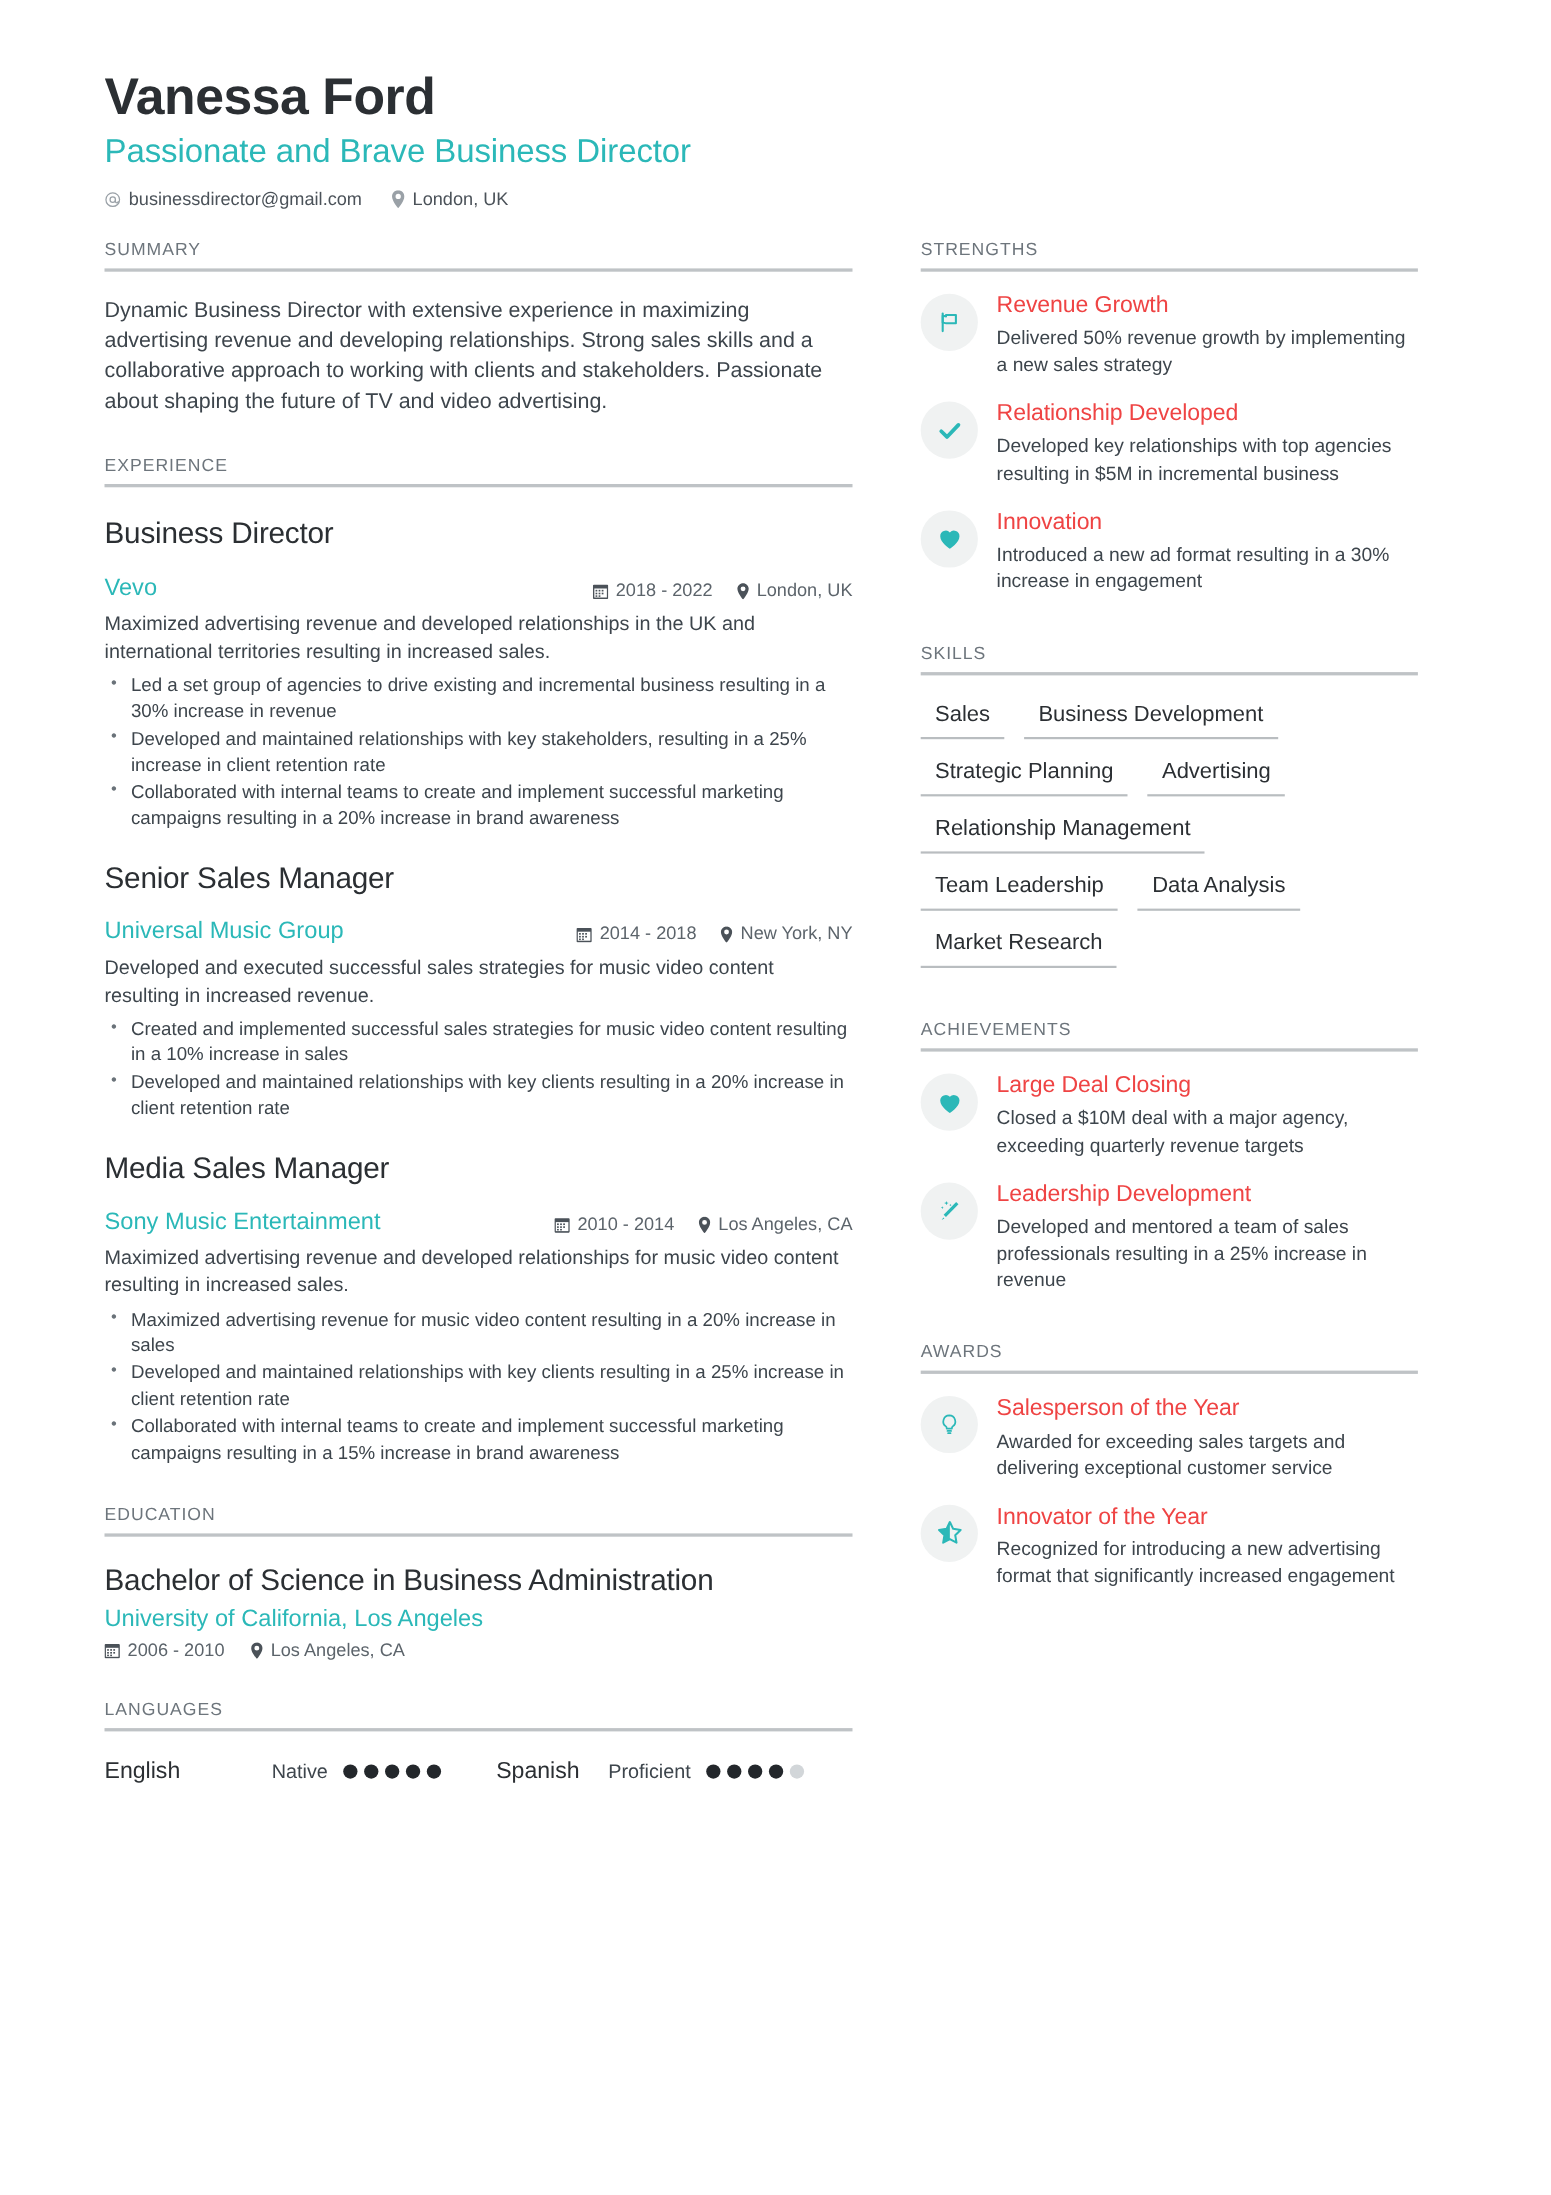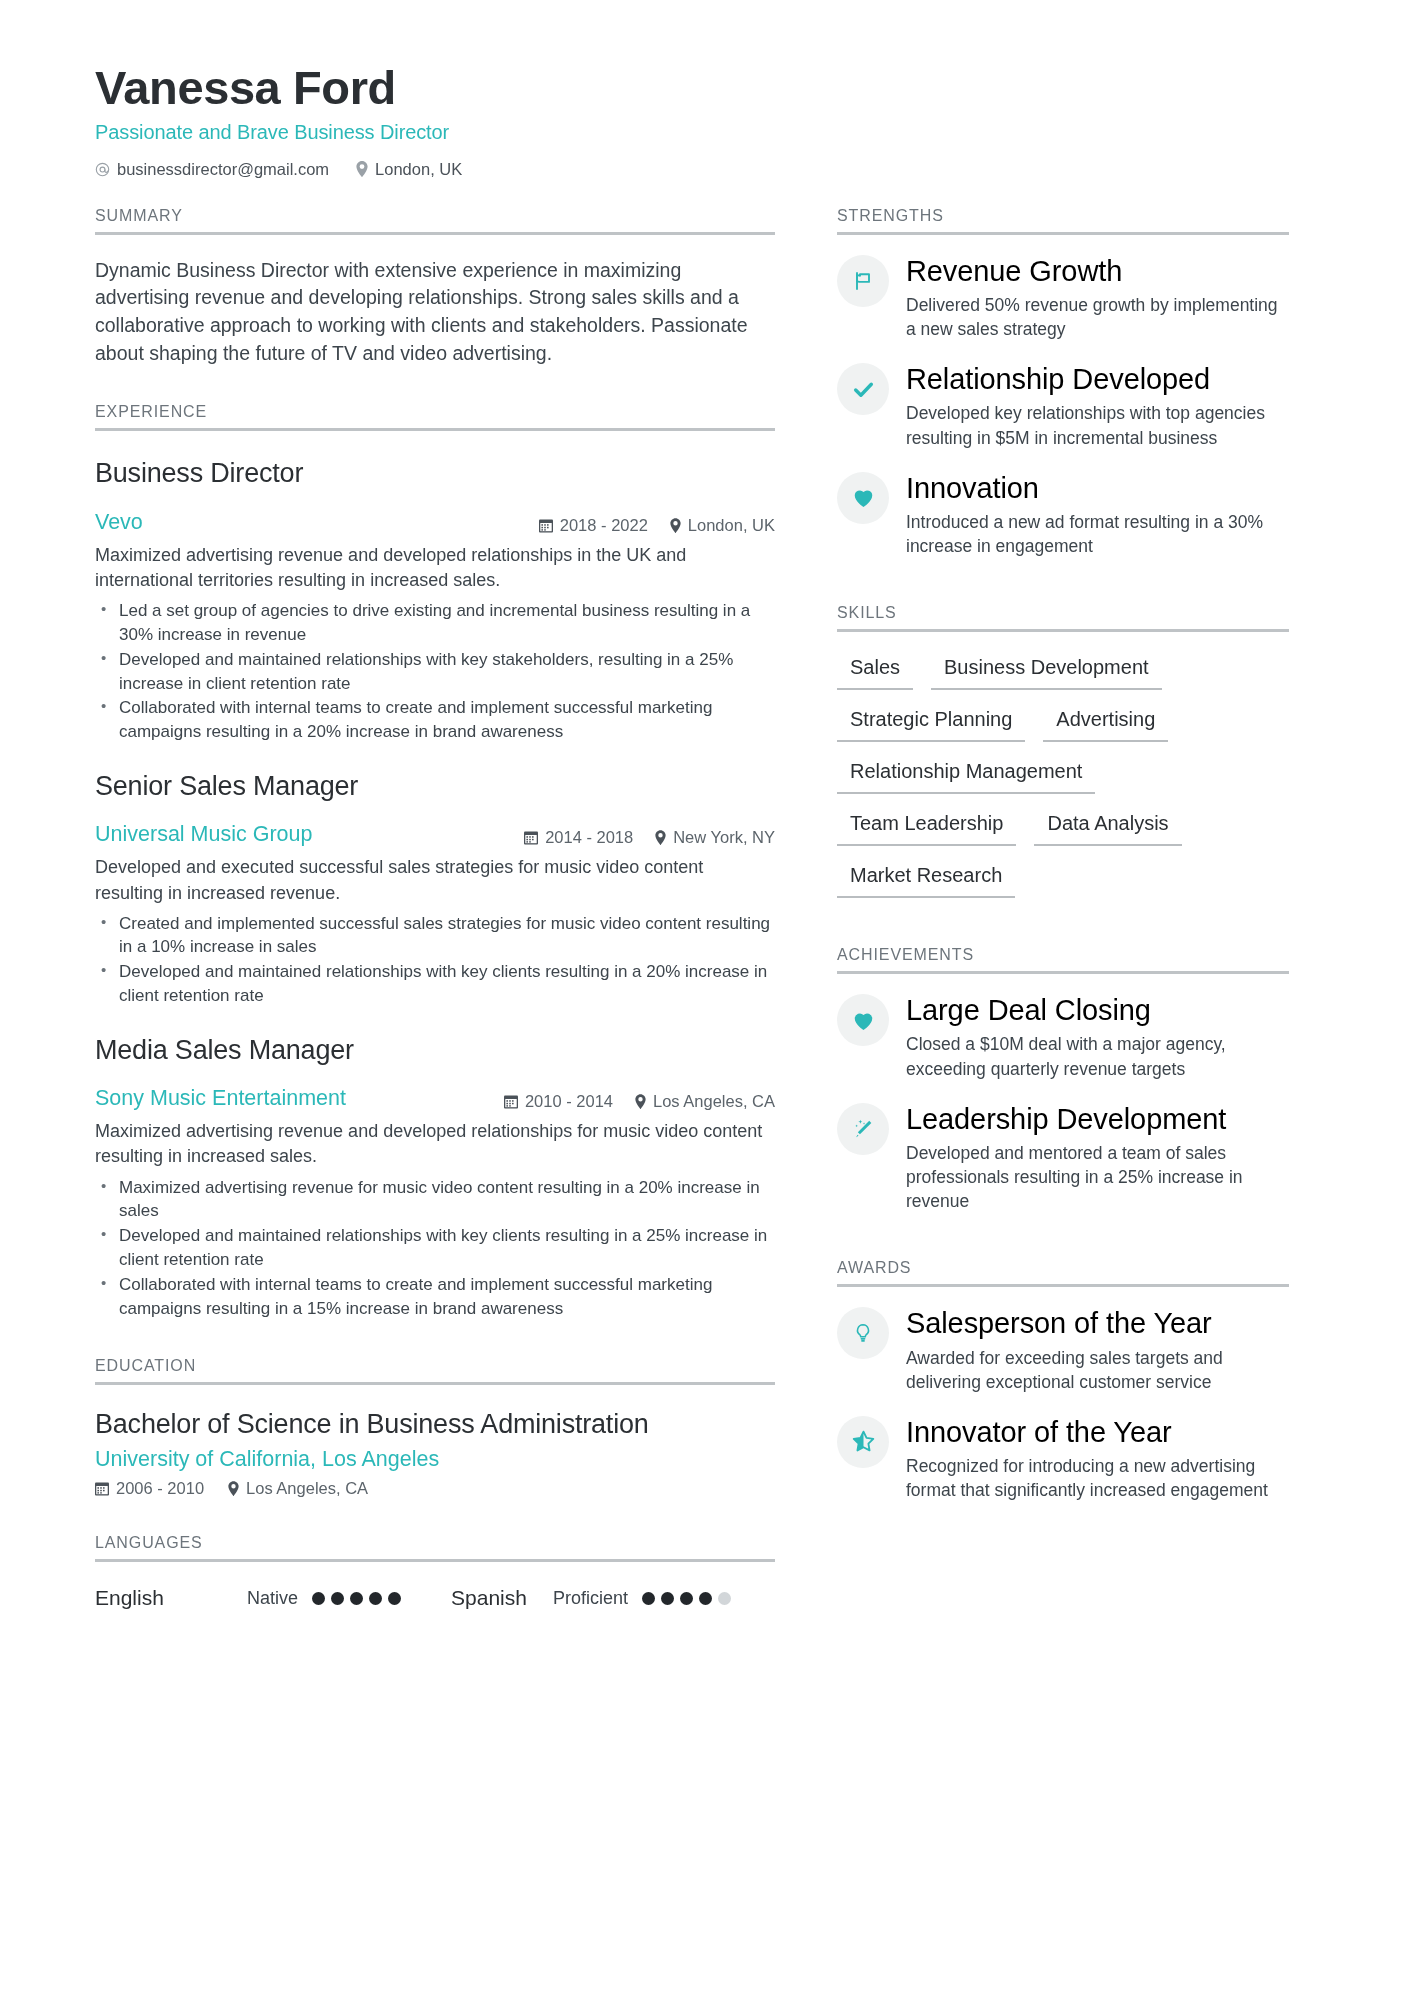--- a/index.html
+++ b/index.html
@@ -21,21 +21,21 @@
   
   .header { margin-bottom: 6px; }
   .name {
     font-size: 47px;
     font-weight: bold;
     color: #2b2f33;
     letter-spacing: -0.4px;
     line-height: 1.12;
   }
   .headline {
-    font-size: 20px;
+    font-size: 30px;
     color: #2bb8b8;
     margin-top: 5px;
     line-height: 1.2;
     letter-spacing: -0.1px;
   }
   .contact-row {
     display: flex;
     align-items: center;
     gap: 27px;
     margin-top: 16px;
@@ -190,22 +190,22 @@
     background: #f0f2f2;
     flex: none;
     display: flex;
     align-items: center;
     justify-content: center;
     margin-top: 2px;
   }
   .item-icon svg { display: block; }
   .item-body { flex: 1; }
   .item-title {
-    font-size: 29px;
-    color: #000000;
+    font-size: 21px;
+    color: #ef4444;
     line-height: 1.25;
     letter-spacing: -0.1px;
   }
   .item-desc {
     font-size: 17.5px;
     color: #3d454c;
     line-height: 1.38;
     margin-top: 4px;
   }
 

